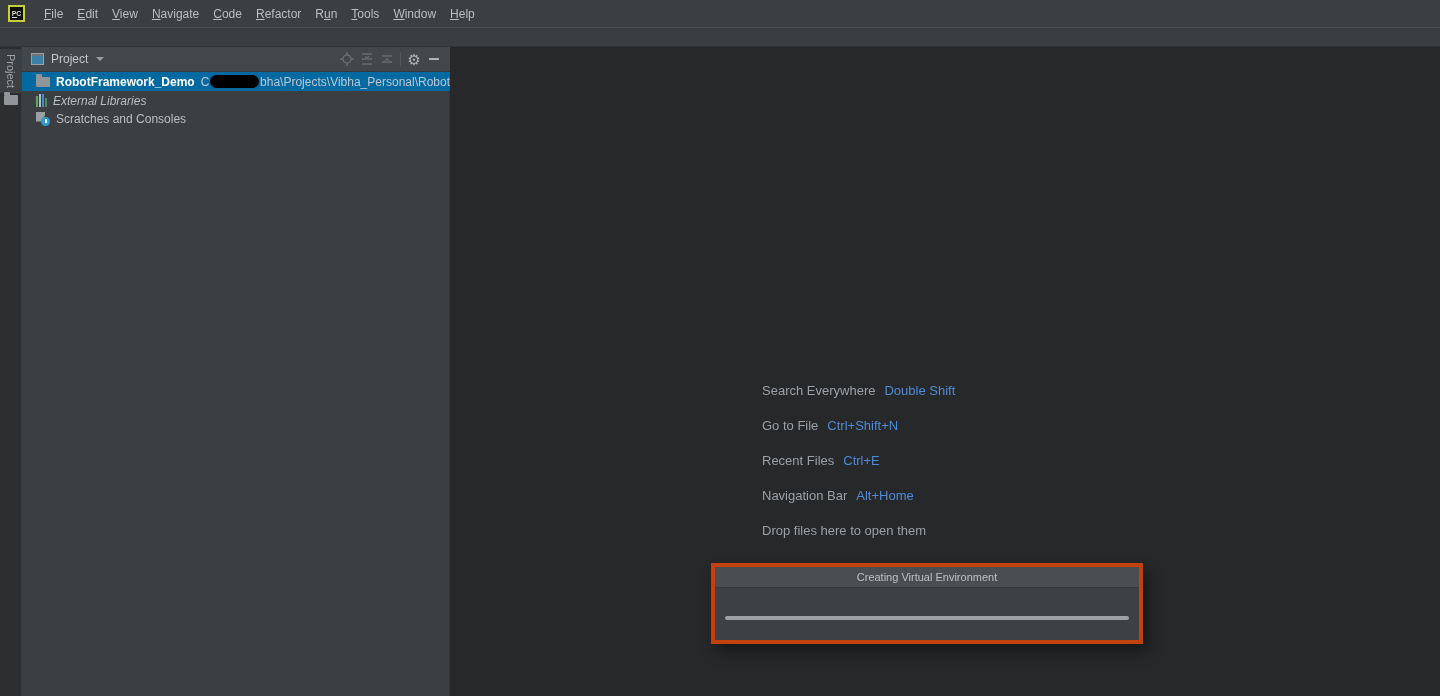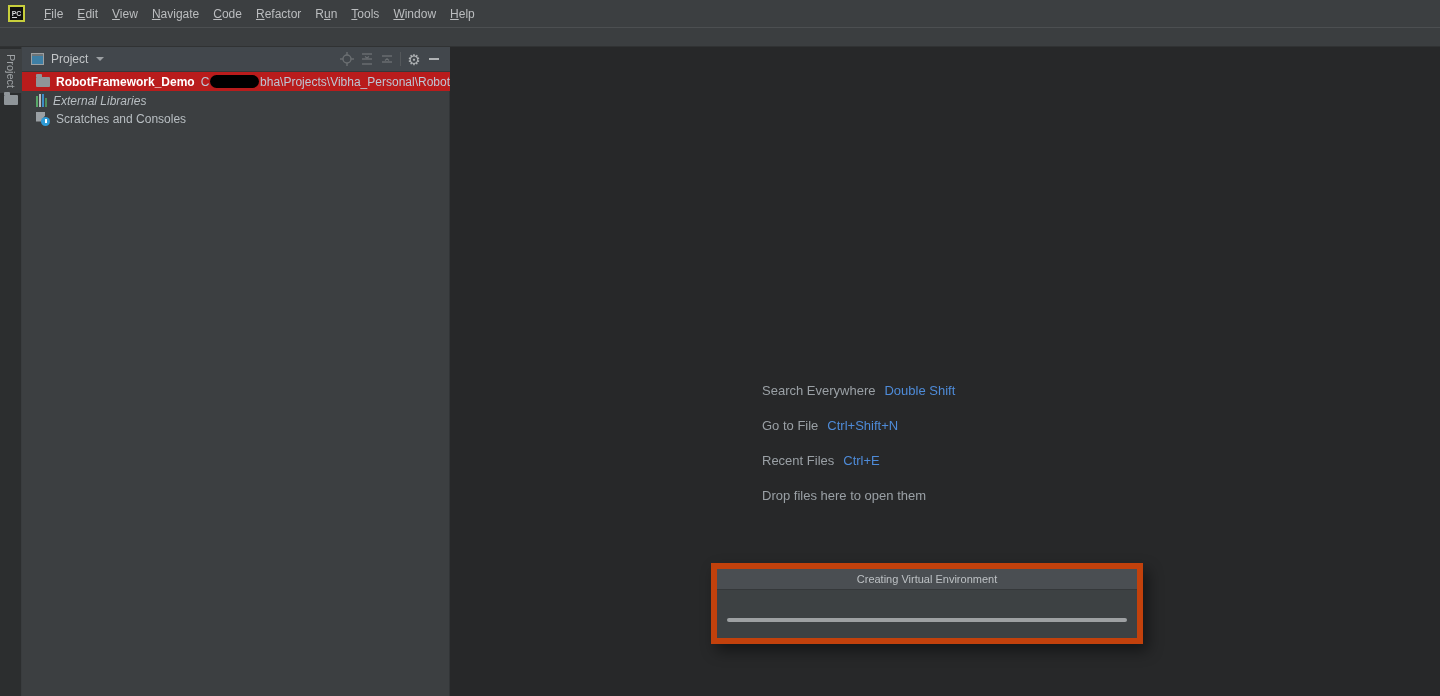--- a/index.html
+++ b/index.html
@@ -50,21 +50,21 @@
   .hdr-ico { width:20px; height:18px; display:flex; align-items:center; justify-content:center;
            cursor:pointer; }
   .hdr-sep { width:1px; height:14px; background:#54585b; margin:0 3px; }
   #gear-ico { color:#b0b3b5; font-size:15px; line-height:15px; }
   #hide-ico i { display:block; width:10px; height:2px; background:#b0b3b5; }
 
   
   .tree-row { position:absolute; left:0; width:428px; height:19px; display:flex;
            align-items:center; font-size:12px; color:#b9bfc3; white-space:nowrap;
            overflow:hidden; cursor:pointer; }
-  #row-project { top:25px; background:#b91c1c; }
+  #row-project { top:25px; background:#0369a1; }
   #row-libs    { top:44px;font-style:italic; }
   #row-scratch { top:62px; }
   .tree-ico { margin:0 6px 0 14px; flex:0 0 auto; }
   .proj-name { font-weight:bold; color:#ffffff; margin-right:6px; }
   .proj-path { color:#bcc6d4; }
   #redaction { display:inline-block; width:95px; height:13px; background:#000;
            border-radius:7px; vertical-align:middle; margin:0 1px; }
 
   
   .lib-ico { display:flex; align-items:flex-end; gap:1px; height:13px; }
@@ -85,21 +85,21 @@
 
   
   #editor { left:451px; top:47px; width:851px; height:649px; background:#272829; }
   #shortcuts { position:absolute; left:311px; top:326px; }
   .sc-line { display:flex; gap:9px; height:35px; align-items:center; font-size:13px; }
   .sc-label { color:#9aa0a5; }
   .sc-keys  { color:#4e8bd8; }
 
   
   #dialog { left:711px; top:563px; width:432px; height:81px; background:#3d4143;
-            border:6px solid #c2410c; box-shadow:5px 7px 14px rgba(0,0,0,0.45); }
+            border:4px solid #c2410c; box-shadow:5px 7px 14px rgba(0,0,0,0.45); }
   #dialog-title { height:21px; background:#4a4e52; border-bottom:1px solid #35383a;
             display:flex; align-items:center; justify-content:center;
             color:#bdc1c4; font-size:11px; }
   #progress-track { position:absolute; left:10px; right:10px; top:49px; height:4px;
             border-radius:2px; background:#9ea1a3; }
 
   svg { display:block; }
 </style>
 </head>
 <body>
@@ -207,20 +207,24 @@
     </div>
     <div class="sc-line">
       <span class="sc-label">Go to File</span>
       <span class="sc-keys">Ctrl+Shift+N</span>
     </div>
     <div class="sc-line">
       <span class="sc-label">Recent Files</span>
       <span class="sc-keys">Ctrl+E</span>
     </div>
     <div class="sc-line">
+      <span class="sc-label">Navigation Bar</span>
+      <span class="sc-keys">Alt+Home</span>
+    </div>
+    <div class="sc-line">
       <span class="sc-label">Drop files here to open them</span>
     </div>
   </div>
 </div>
 
 <div id="dialog" class="abs">
   <div id="dialog-title">
     <span>Creating Virtual Environment</span>
   </div>
   <div id="progress-track"></div>

